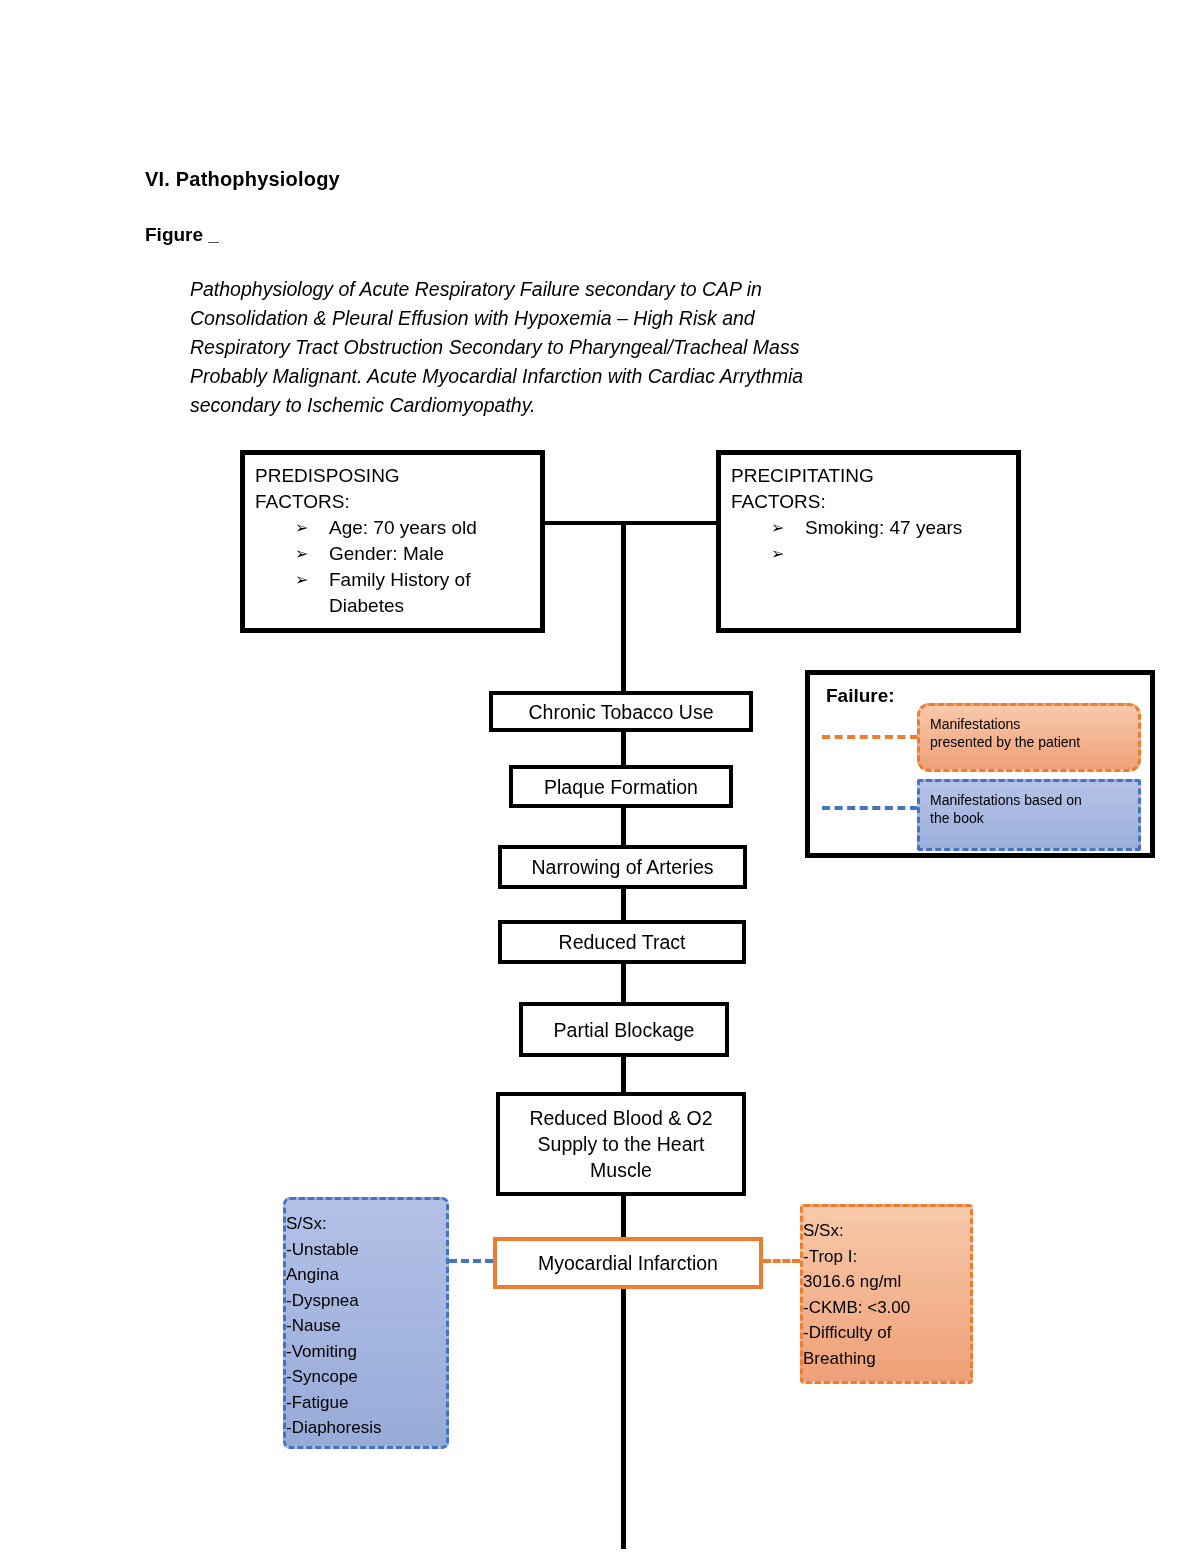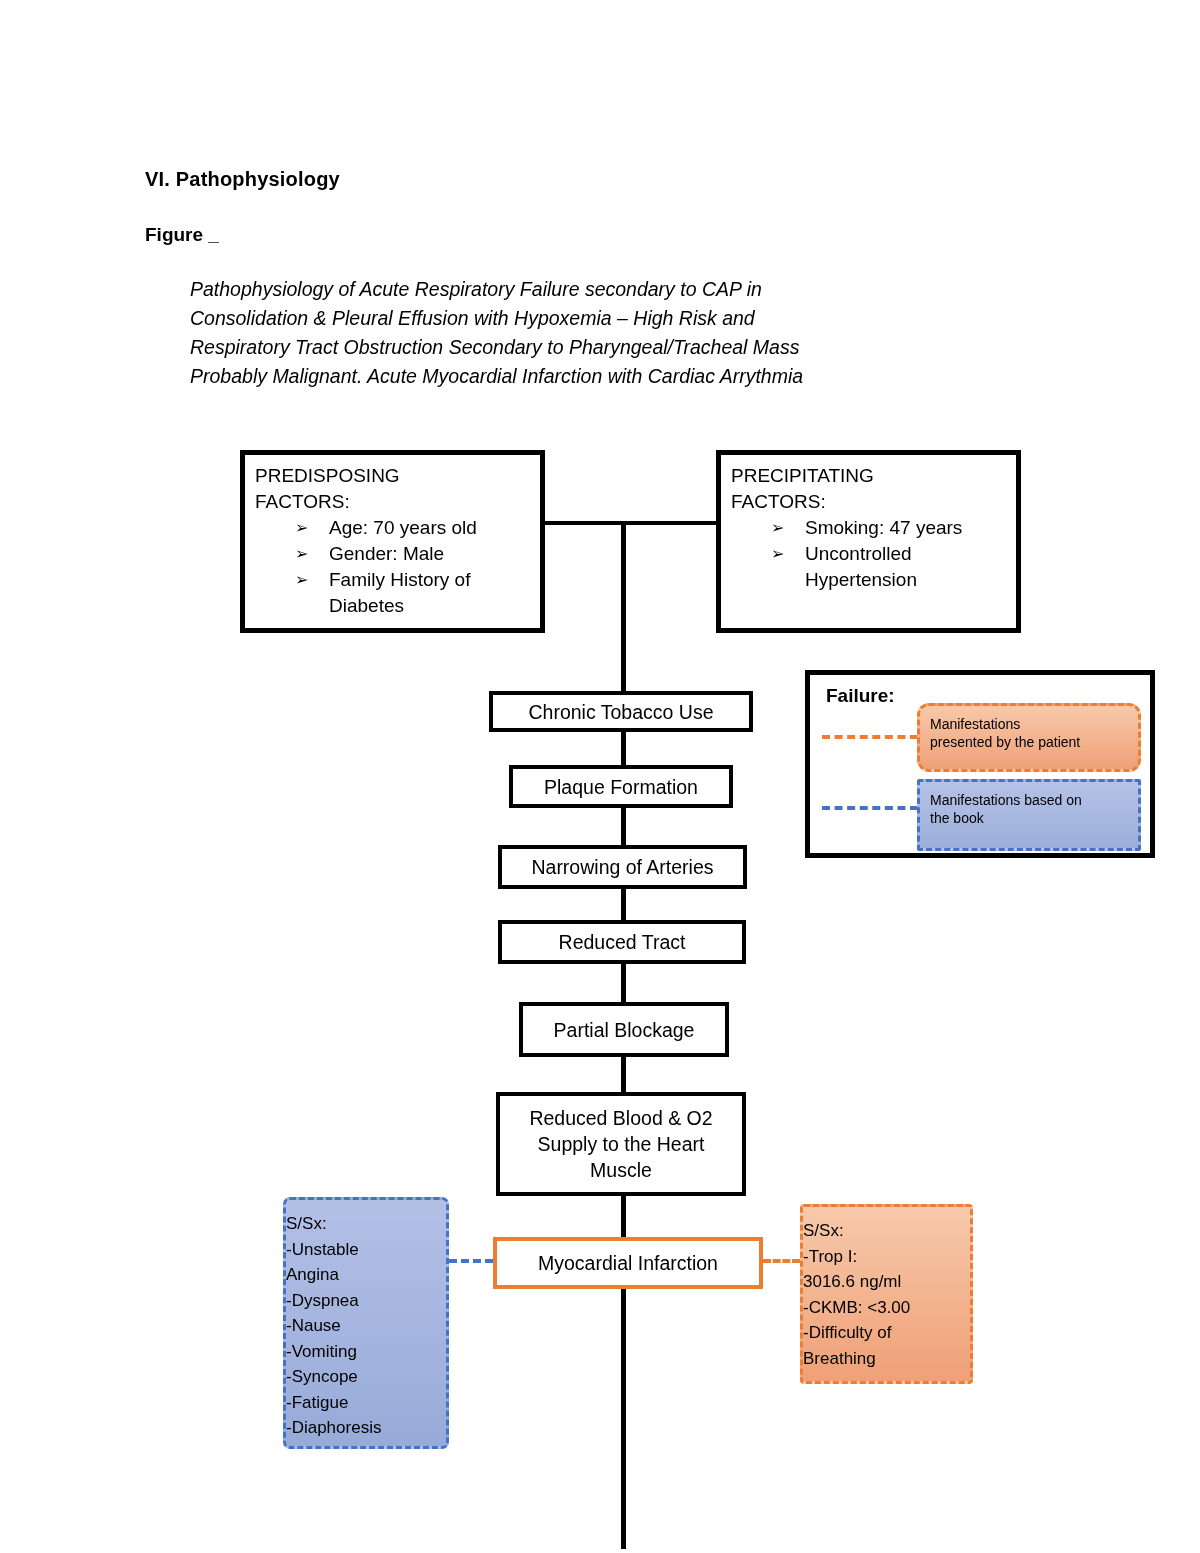--- a/index.html
+++ b/index.html
@@ -100,20 +100,21 @@
 <div class="page">
 
   <div class="section-title">VI. Pathophysiology</div>
   <div class="figure-label">Figure _</div>
 
   <div class="caption">
     <div>Pathophysiology of Acute Respiratory Failure secondary to CAP in</div>
     <div>Consolidation &amp; Pleural Effusion with Hypoxemia – High Risk and</div>
     <div>Respiratory Tract Obstruction Secondary to Pharyngeal/Tracheal Mass</div>
     <div>Probably Malignant. Acute Myocardial Infarction with Cardiac Arrythmia</div>
+    <div>secondary to Ischemic Cardiomyopathy.</div>
   </div>
 
   <div class="h-line" style="left:544px; top:521px; width:173px;"></div>
   <div class="v-line" style="left:621px; top:523px; height:1026px;"></div>
 
   <div class="factor-box" style="left:240px; top:450px;">
     <div class="ftitle">PREDISPOSING</div>
     <div class="ftitle">FACTORS:</div>
     <ul>
       <li>
@@ -134,21 +135,20 @@
   <div class="factor-box" style="left:716px; top:450px;">
     <div class="ftitle">PRECIPITATING</div>
     <div class="ftitle">FACTORS:</div>
     <ul>
       <li>
         <span class="bullet">➢</span>
         <span class="btext">Smoking: 47 years</span>
       </li>
       <li>
         <span class="bullet">➢</span>
-        <span class="btext">Uncontrolled Hypertension</span>
       </li>
     </ul>
   </div>
 
   <div class="flow-box" style="left:489px; top:691px; width:264px; height:41px;">Chronic Tobacco Use</div>
   <div class="flow-box" style="left:509px; top:765px; width:224px; height:43px;">Plaque Formation</div>
   <div class="flow-box" style="left:498px; top:845px; width:249px; height:44px;">Narrowing of Arteries</div>
   <div class="flow-box" style="left:498px; top:920px; width:248px; height:44px;">Reduced Tract</div>
   <div class="flow-box" style="left:519px; top:1002px; width:210px; height:55px;">Partial Blockage</div>
   <div class="flow-box" style="left:496px; top:1092px; width:250px; height:104px;">Reduced Blood &amp; O2 Supply to the Heart Muscle</div>

